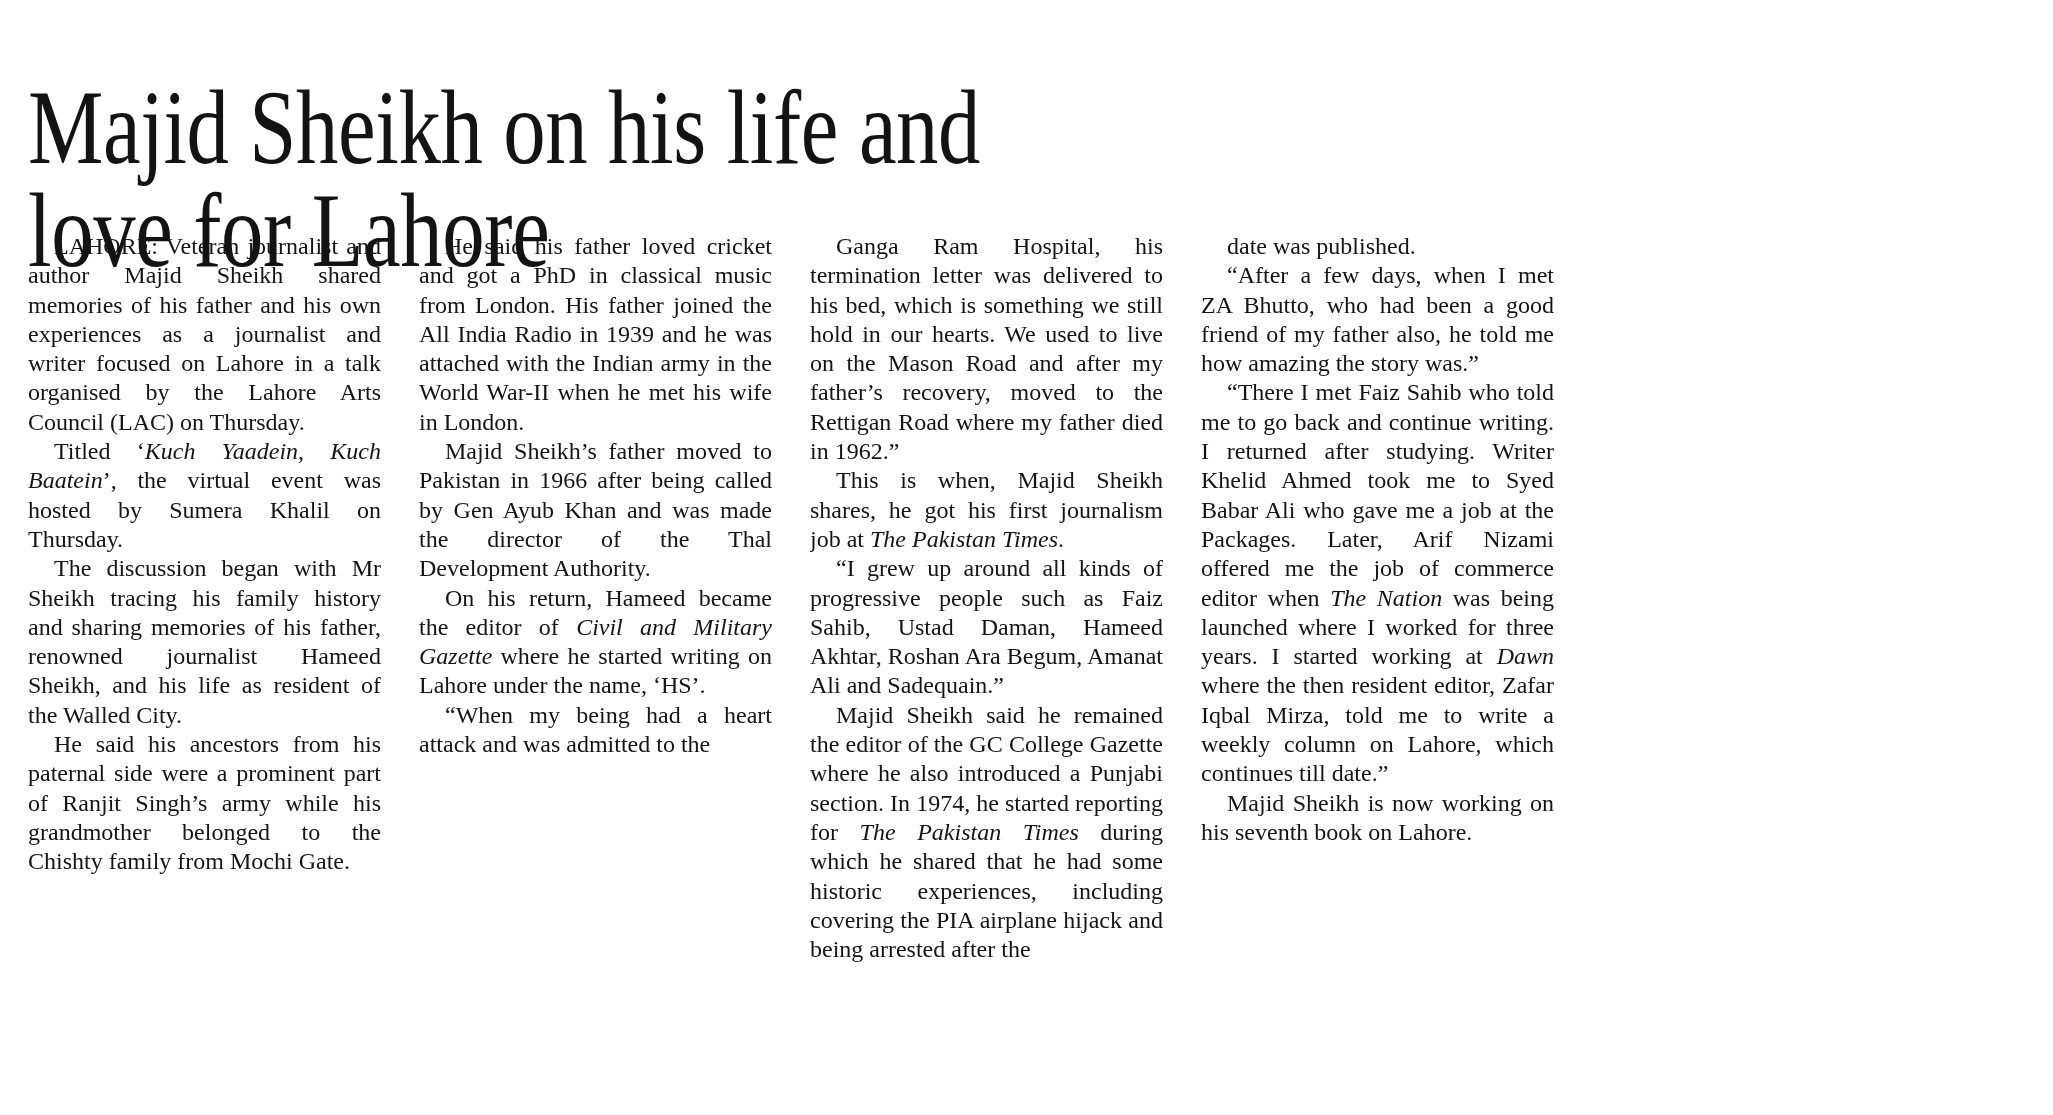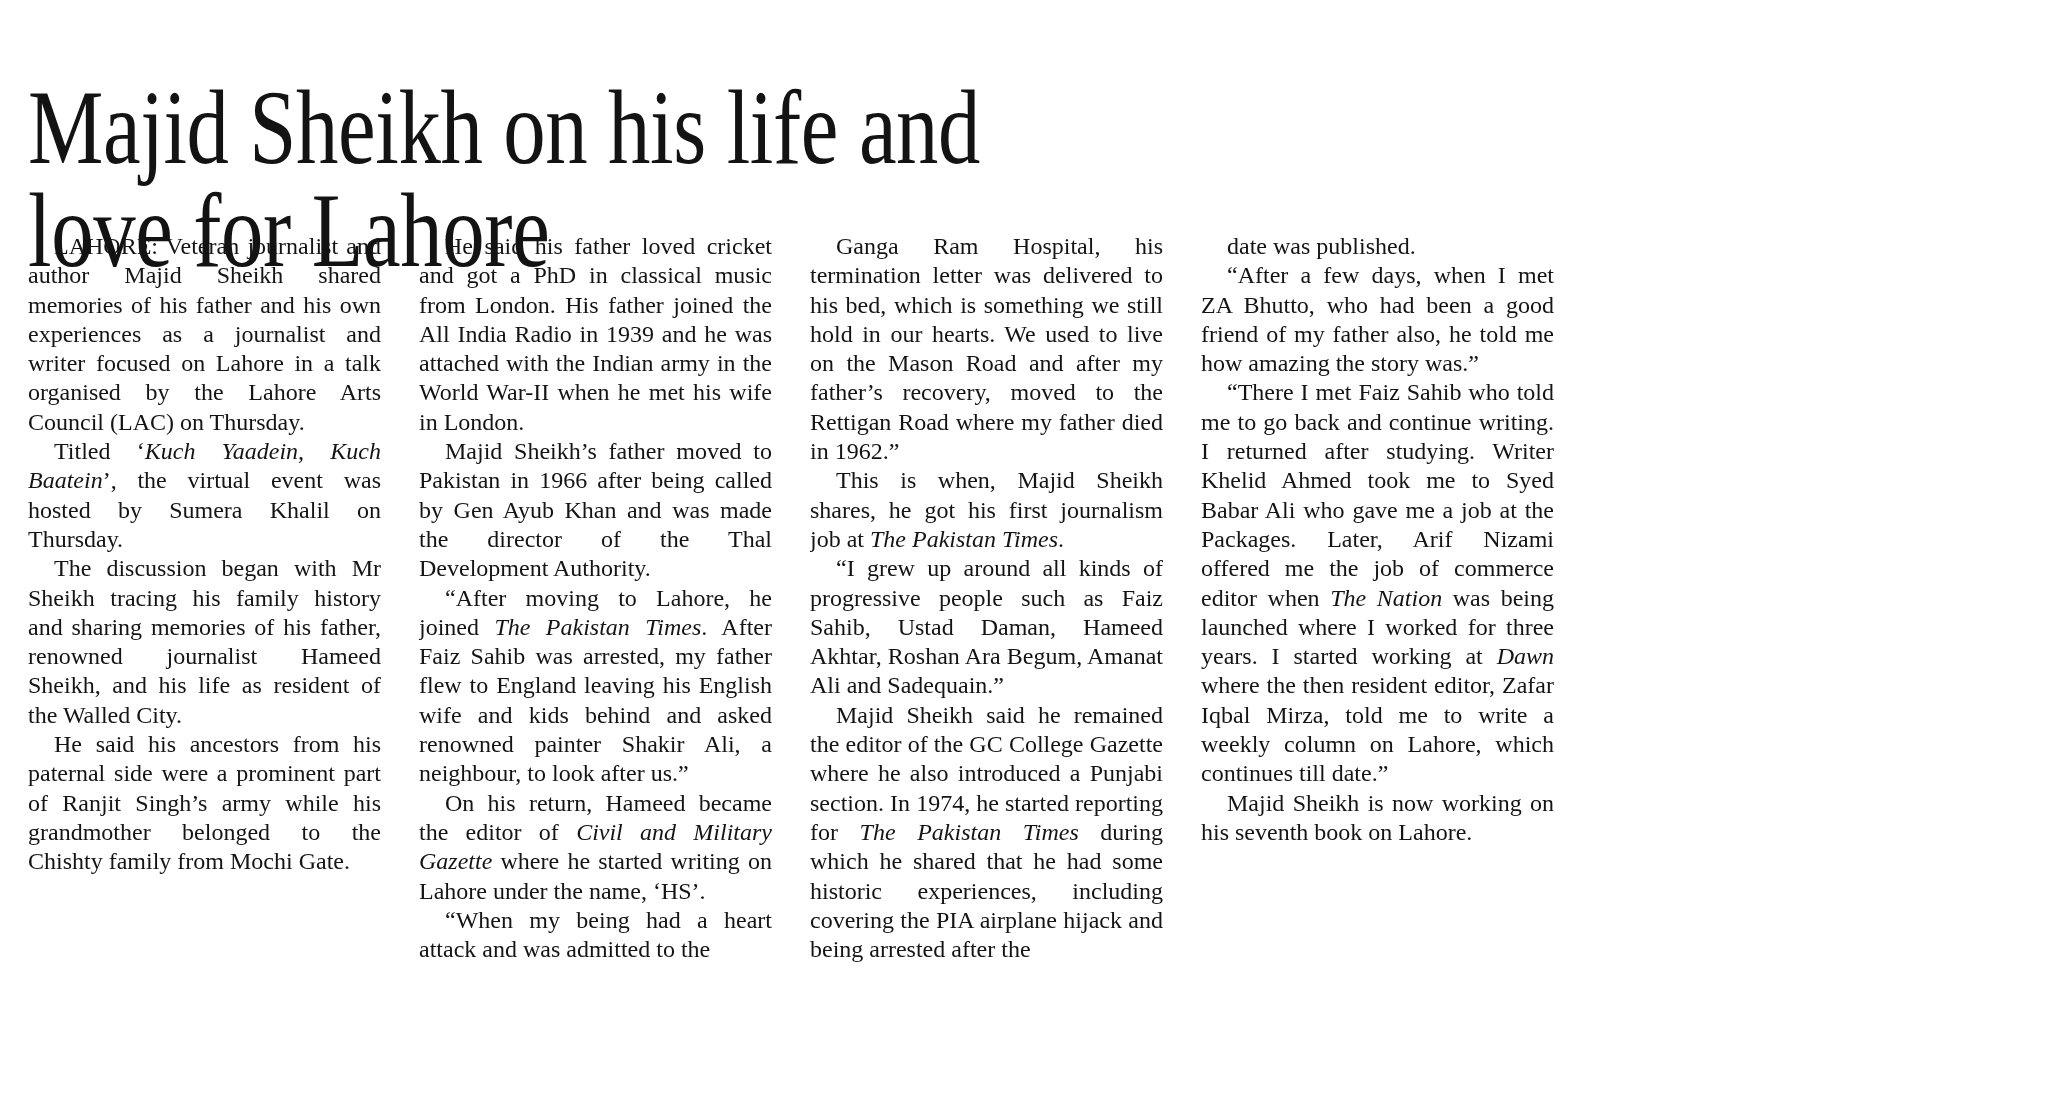--- a/index.html
+++ b/index.html
@@ -113,21 +113,20 @@
           <p>Titled ‘<i>Kuch Yaadein, Kuch Baatein</i>’, the virtual event was hosted by Sumera Khalil on Thursday.</p>
           <p>The discussion began with Mr Sheikh tracing his family history and sharing memories of his father, renowned journalist Hameed Sheikh, and his life as resident of the Walled City.</p>
           <p>He said his ancestors from his paternal side were a prominent part of Ranjit Singh’s army while his grandmother belonged to the Chishty family from Mochi Gate.</p>
         </div>
     </div>
 
     <div class="column">
       <div class="body-text">
           <p>He said his father loved cricket and got a PhD in classical music from London. His father joined the All India Radio in 1939 and he was attached with the Indian army in the World War-II when he met his wife in London.</p>
           <p>Majid Sheikh’s father moved to Pakistan in 1966 after being called by Gen Ayub Khan and was made the director of the Thal Development Authority.</p>
-          <p>“After moving to Lahore, he joined <i>The Pakistan Times</i>. After Faiz Sahib was arrested, my father flew to England leaving his English wife and kids behind and asked renowned painter Shakir Ali, a neighbour, to look after us.”</p>
           <p>On his return, Hameed became the editor of <i>Civil and Military Gazette</i> where he started writing on Lahore under the name, ‘HS’.</p>
           <p>“When my being had a heart attack and was admitted to the</p>
         </div>
     </div>
 
     <div class="column">
       <div class="body-text">
           <p>Ganga Ram Hospital, his termination letter was delivered to his bed, which is something we still hold in our hearts. We used to live on the Mason Road and after my father’s recovery, moved to the Rettigan Road where my father died in 1962.”</p>
           <p>This is when, Majid Sheikh shares, he got his first journalism job at <i>The Pakistan Times</i>.</p>
           <p>“I grew up around all kinds of progressive people such as Faiz Sahib, Ustad Daman, Hameed Akhtar, Roshan Ara Begum, Amanat Ali and Sadequain.”</p>

